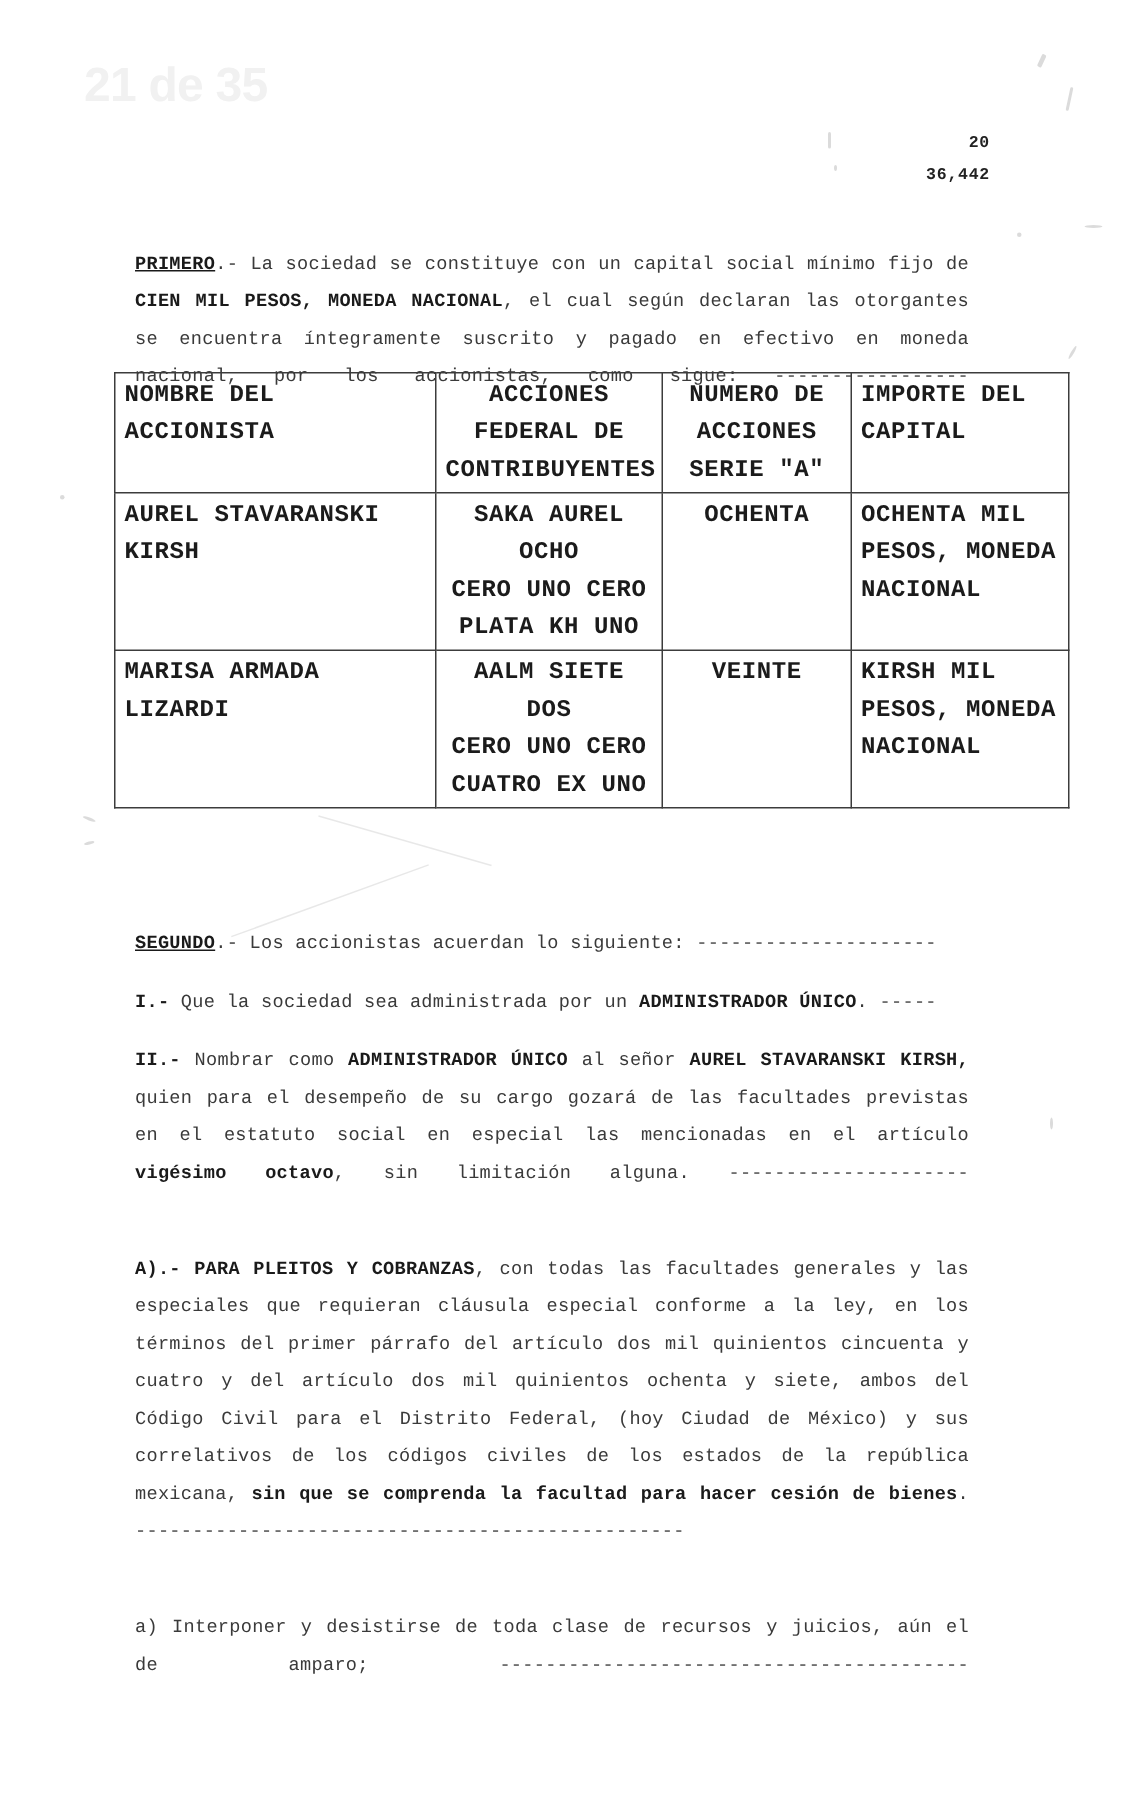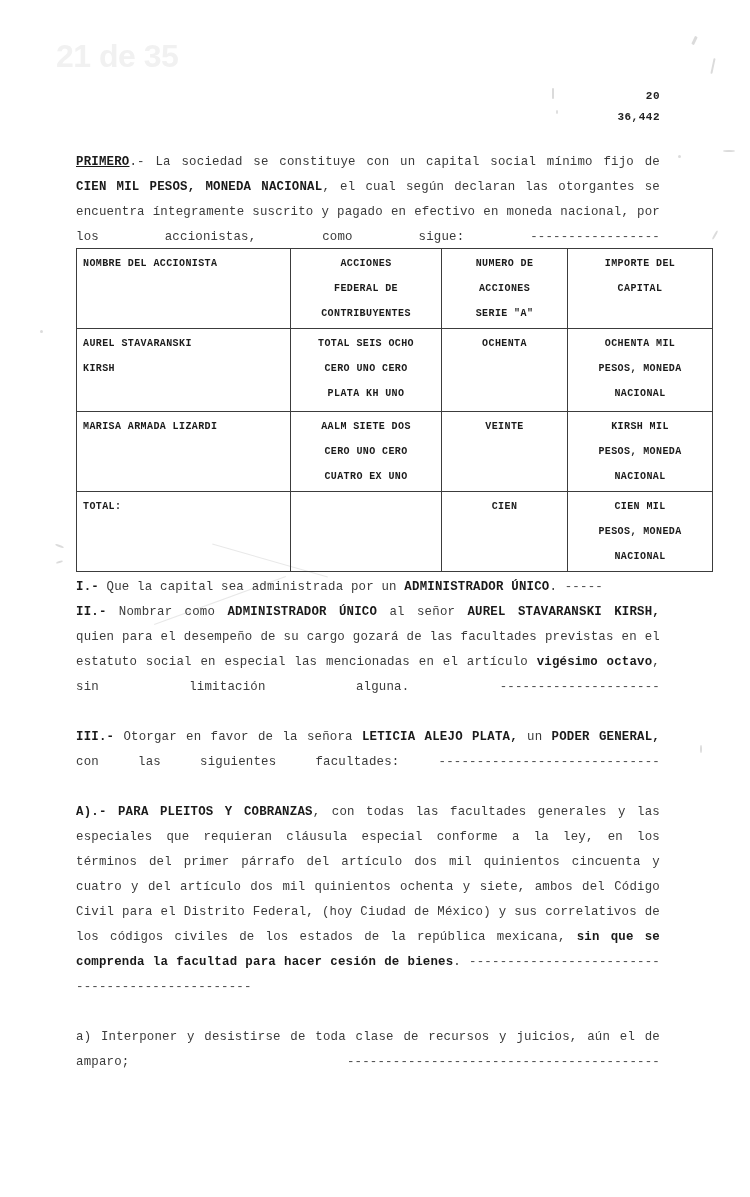--- a/index.html
+++ b/index.html
@@ -57,21 +57,21 @@
     position: absolute;
     left: 76px;
     top: 150px;
     width: 584px;
   }
   .para {
     font-size: 12.4px;
     line-height: 25px;
     text-align: justify;
     text-justify: inter-word;
-    margin: 0;
+    margin: 14px;
     color: #3a3a3a;
     letter-spacing: 0.2px;
   }
   .para.just-all {
     text-align: justify;
   }
   .para.just-all::after {
     content: "";
     display: inline-block;
     width: 100%;
@@ -88,32 +88,32 @@
     top: 248px;
     width: 584px;
   }
   table.share-table {
     border-collapse: collapse;
     width: 584px;
     table-layout: fixed;
   }
   table.share-table td {
     border: 1px solid #3c3c3c;
-    font-size: 10px;
+    font-size: 16px;
     font-weight: bold;
     color: #1b1b1b;
     line-height: 25px;
     letter-spacing: 0.4px;
     padding: 2px 6px;
     vertical-align: top;
   }
   td.c-name   { width: 201px; text-align: left; }
   td.c-rfc    { width: 138px; text-align: center; }
   td.c-acc    { width: 113px; text-align: center; margin-top: 41px; }
-  td.c-cap    { width: 132px; text-align: center; }
+  td.c-cap    { width: 132px; text-align: left; }
   td.mid      { vertical-align: middle; }
   tr.hdr td   { height: 70px; }
   tr.r1 td    { height: 78px; }
   tr.r2 td    { height: 68px; font-family: Liberation Mono, monospace; }
   tr.r3 td    { height: 73px; }
   .cellline { display: block; }
 
   
   .speck {
     position: absolute;
@@ -152,26 +152,26 @@
   <div class="smudge" style="left:210px;top:560px;width:120px;height:1px;transform:rotate(16deg);"></div>
   <div class="smudge" style="left:150px;top:600px;width:140px;height:1px;transform:rotate(-20deg);"></div>
   <div class="speck" style="left:700px;top:745px;width:2px;height:8px;"></div>
 
   <div class="doc-body">
 
     <p class="para just-all"><span class="u">PRIMERO</span><span>.- La sociedad se constituye con un capital social mínimo</span> <span>fijo de </span><span class="b">CIEN MIL PESOS, MONEDA NACIONAL</span><span>, el cual según declaran las</span> <span>otorgantes se encuentra íntegramente suscrito y pagado en efectivo</span> <span>en moneda nacional, por los accionistas, como sigue: </span><span class="dashfill">-----------------</span></p>
 
     <div style="height:300px;"></div>
 
-
-    <p class="para"><span class="b">I.-</span><span> Que la capital sea administrada por un </span><span class="b">ADMINISTRADOR ÚNICO</span><span>. </span><span class="dashfill">-----</span></p>
+    <p class="para"><span class="u">SEGUNDO</span><span>.- Los accionistas acuerdan lo siguiente: </span><span class="dashfill">---------------------</span></p>
+
+    <p class="para"><span class="b">I.-</span><span> Que la sociedad sea administrada por un </span><span class="b">ADMINISTRADOR ÚNICO</span><span>. </span><span class="dashfill">-----</span></p>
 
     <p class="para just-all"><span class="b">II.-</span><span> Nombrar como </span><span class="b">ADMINISTRADOR ÚNICO</span><span> al señor </span><span class="b">AUREL STAVARANSKI KIRSH,</span><span> quien para el desempeño de su cargo gozará de las facultades previstas en el estatuto social en especial las mencionadas en el artículo </span><span class="b">vigésimo octavo</span><span>, sin limitación alguna. </span><span class="dashfill">---------------------</span></p>
 
-    <p class="para just-all"><span class="b">III.-</span><span> Otorgar en favor de la señora </span><span class="b">LETICIA ALEJO PLATA,</span><span> un </span><span class="b">PODER GENERAL,</span><span> con las siguientes facultades: </span><span class="dashfill">-----------------------------</span></p>
 
     <p class="para just-all"><span class="b">A).-</span><span class="b"> PARA PLEITOS Y COBRANZAS</span><span>, con todas las facultades generales y las especiales que requieran cláusula especial conforme a la ley, en los términos del primer párrafo del artículo dos mil quinientos cincuenta y cuatro y del artículo dos mil quinientos ochenta y siete, ambos del Código Civil para el Distrito Federal, (hoy Ciudad de México) y sus correlativos de los códigos civiles de los estados de la república mexicana, </span><span class="b">sin que se comprenda la facultad para hacer cesión de bienes</span><span>. </span><span class="dashfill">------------------------------------------------</span></p>
 
 
     <p class="para just-all"><span>a) Interponer y desistirse de toda clase de recursos y juicios, aún el de amparo; </span><span class="dashfill">-----------------------------------------</span></p>
 
   </div>
 
   <div class="share-table-wrap">
     <table class="share-table">
@@ -195,21 +195,21 @@
             <span class="cellline">CAPITAL</span>
           </td>
         </tr>
 
         <tr class="r1">
           <td class="c-name">
             <span class="cellline">AUREL STAVARANSKI</span>
             <span class="cellline">KIRSH</span>
           </td>
           <td class="c-rfc">
-            <span class="cellline">TOTAL SEIS OCHO</span>
+            <span class="cellline">SAKA AUREL OCHO</span>
             <span class="cellline">CERO UNO CERO</span>
             <span class="cellline">PLATA KH UNO</span>
           </td>
           <td class="c-acc">
             <span class="cellline">OCHENTA</span>
           </td>
           <td class="c-cap">
             <span class="cellline">OCHENTA MIL</span>
             <span class="cellline">PESOS, MONEDA</span>
             <span class="cellline">NACIONAL</span>
@@ -228,33 +228,17 @@
           <td class="c-acc mid">
             <span class="cellline">VEINTE</span>
           </td>
           <td class="c-cap">
             <span class="cellline">KIRSH MIL</span>
             <span class="cellline">PESOS, MONEDA</span>
             <span class="cellline">NACIONAL</span>
           </td>
         </tr>
 
-        <tr class="r3">
-          <td class="c-name">
-            <span class="cellline">TOTAL:</span>
-          </td>
-          <td class="c-rfc">
-            <span class="cellline"></span>
-          </td>
-          <td class="c-acc">
-            <span class="cellline">CIEN</span>
-          </td>
-          <td class="c-cap">
-            <span class="cellline">CIEN MIL</span>
-            <span class="cellline">PESOS, MONEDA</span>
-            <span class="cellline">NACIONAL</span>
-          </td>
-        </tr>
       </tbody>
     </table>
   </div>
 
 </div>
 
 </body></html>

